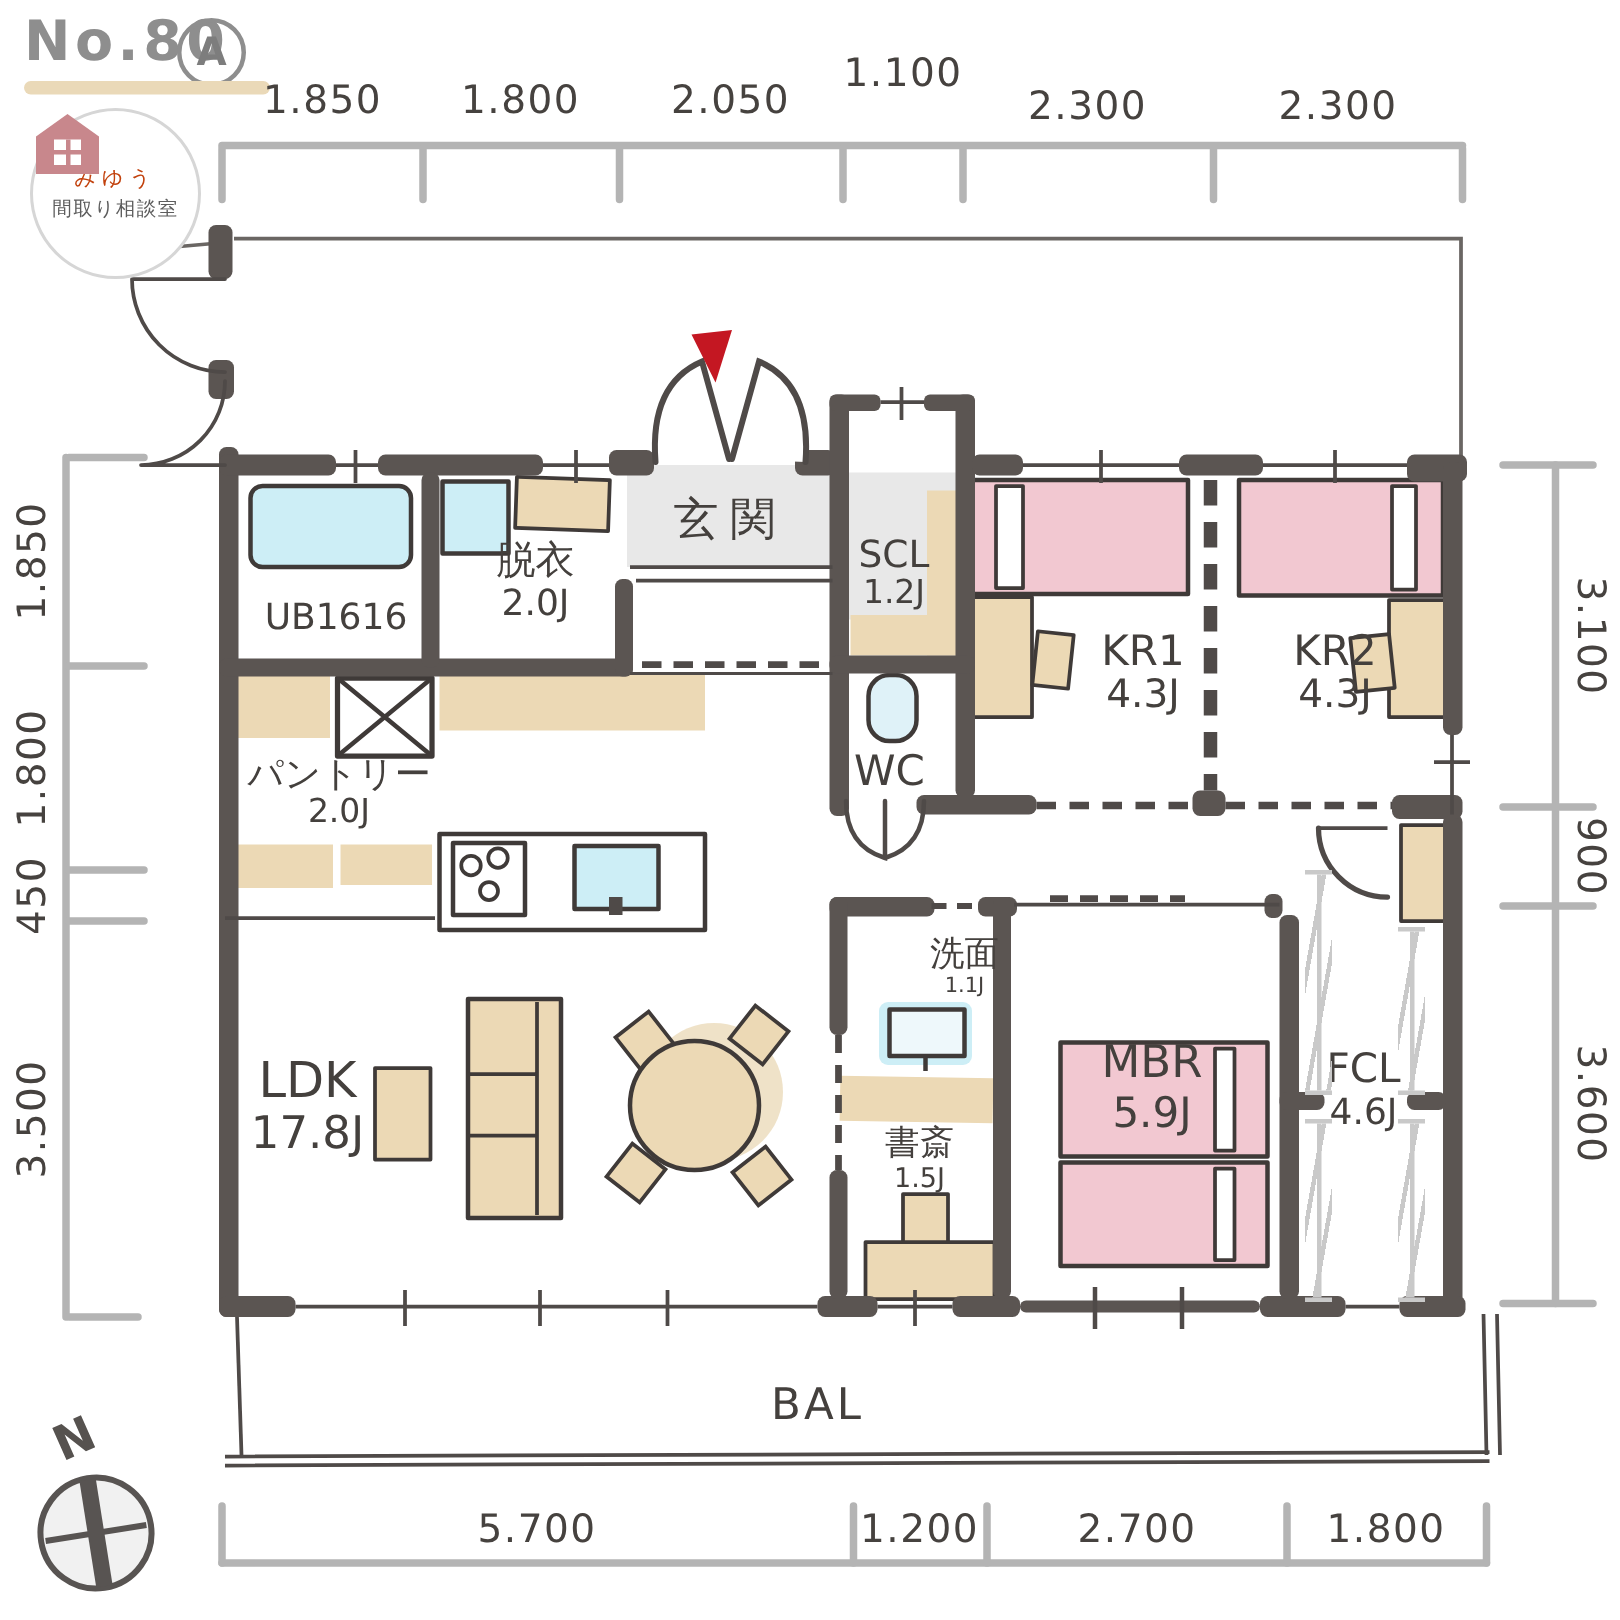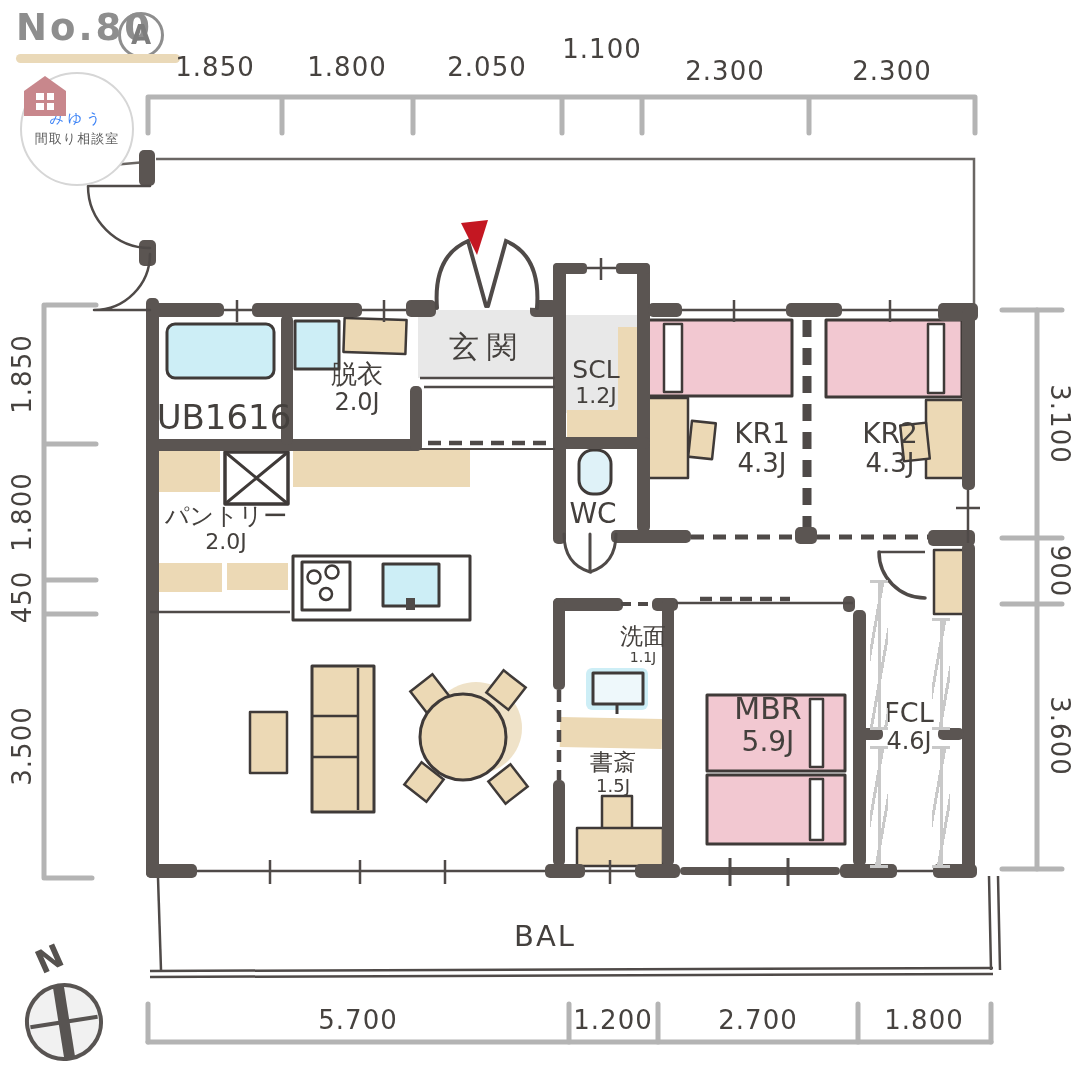--- a/index.html
+++ b/index.html
@@ -8,21 +8,21 @@
   .abs{position:absolute;}
   svg{position:absolute;left:0;top:0;}
   
   .title{left:16px;top:6px;font-size:37px;letter-spacing:3px;color:#8e8e8e;font-weight:bold;}
   .title-circle{left:118px;top:12px;width:40px;height:40px;border:3.5px solid #8e8e8e;border-radius:50%;
                 text-align:center;line-height:40px;font-size:26px;color:#7d7d7d;font-weight:bold;}
   .title-underline{left:16px;top:54px;width:164px;height:9px;background:#ead9b8;border-radius:5px;}
   
   .logo{left:20px;top:72px;width:110px;height:110px;border:2px solid #d6d6d6;border-radius:50%;background:#fff;
         display:flex;flex-direction:column;align-items:center;justify-content:center;gap:2px;}
-  .logo .l1{font-size:14px;color:#3b82f6;letter-spacing:4px;}
+  .logo .l1{font-size:14px;color:#c2410c;letter-spacing:4px;}
   .logo .l2{font-size:13px;color:#5d5d5d;letter-spacing:1px;}
   
   .dim{transform:translateX(-50%);font-size:26px;letter-spacing:1px;color:#46423f;white-space:nowrap;}
   .vdim{transform:translate(-50%,-50%) rotate(-90deg);font-size:26px;letter-spacing:1px;white-space:nowrap;}
   .vdimr{transform:translate(-50%,-50%) rotate(90deg);font-size:26px;letter-spacing:1px;white-space:nowrap;}
   
   .rlabel{transform:translateX(-50%);text-align:center;white-space:nowrap;color:#44403d;line-height:1.12;}
   .rlabel .nm{display:block;}
   .rlabel .sz{display:block;}
   
@@ -251,21 +251,21 @@
 
   <div class="abs vdimr" style="left:1060px;top:424px">3.100</div>
   <div class="abs vdimr" style="left:1060px;top:571px">900</div>
   <div class="abs vdimr" style="left:1060px;top:736px">3.600</div>
 
   <div class="abs dim" style="left:358px;top:1005px">5.700</div>
   <div class="abs dim" style="left:613px;top:1005px">1.200</div>
   <div class="abs dim" style="left:758px;top:1005px">2.700</div>
   <div class="abs dim" style="left:924px;top:1005px">1.800</div>
 
-  <div class="abs rlabel" style="left:224px;top:398px;font-size:34px">
+  <div class="abs rlabel" style="left:224px;top:398px;font-size:24px">
     <span class="nm">UB1616</span>
     </div>
   <div class="abs rlabel" style="left:357px;top:360px;font-size:26px">
     <span class="nm">脱衣</span>
     <span class="sz" style="font-size:24px">2.0J</span>
     </div>
   <div class="abs rlabel" style="left:487px;top:330px;font-size:30px;letter-spacing:8px">
     <span class="nm">玄関</span>
     </div>
   <div class="abs rlabel" style="left:596px;top:356px;font-size:25px">
@@ -279,20 +279,24 @@
     <span class="nm">KR1</span>
     <span class="sz" style="font-size:26px">4.3J</span>
     </div>
   <div class="abs rlabel" style="left:890px;top:418px;font-size:28px">
     <span class="nm">KR2</span>
     <span class="sz" style="font-size:26px">4.3J</span>
     </div>
   <div class="abs rlabel" style="left:226px;top:503px;font-size:24px">
     <span class="nm">パントリー</span>
     <span class="sz" style="font-size:22px">2.0J</span>
+    </div>
+  <div class="abs rlabel" style="left:205px;top:702px;font-size:33px">
+    <span class="nm">LDK</span>
+    <span class="sz" style="font-size:30px">17.8J</span>
     </div>
   <div class="abs rlabel" style="left:643px;top:624px;font-size:23px">
     <span class="nm">洗面</span>
     <span class="sz" style="font-size:14px">1.1J</span>
     </div>
   <div class="abs rlabel" style="left:613px;top:750px;font-size:23px">
     <span class="nm">書斎</span>
     <span class="sz" style="font-size:18px">1.5J</span>
     </div>
   <div class="abs rlabel" style="left:768px;top:692px;font-size:30px">

